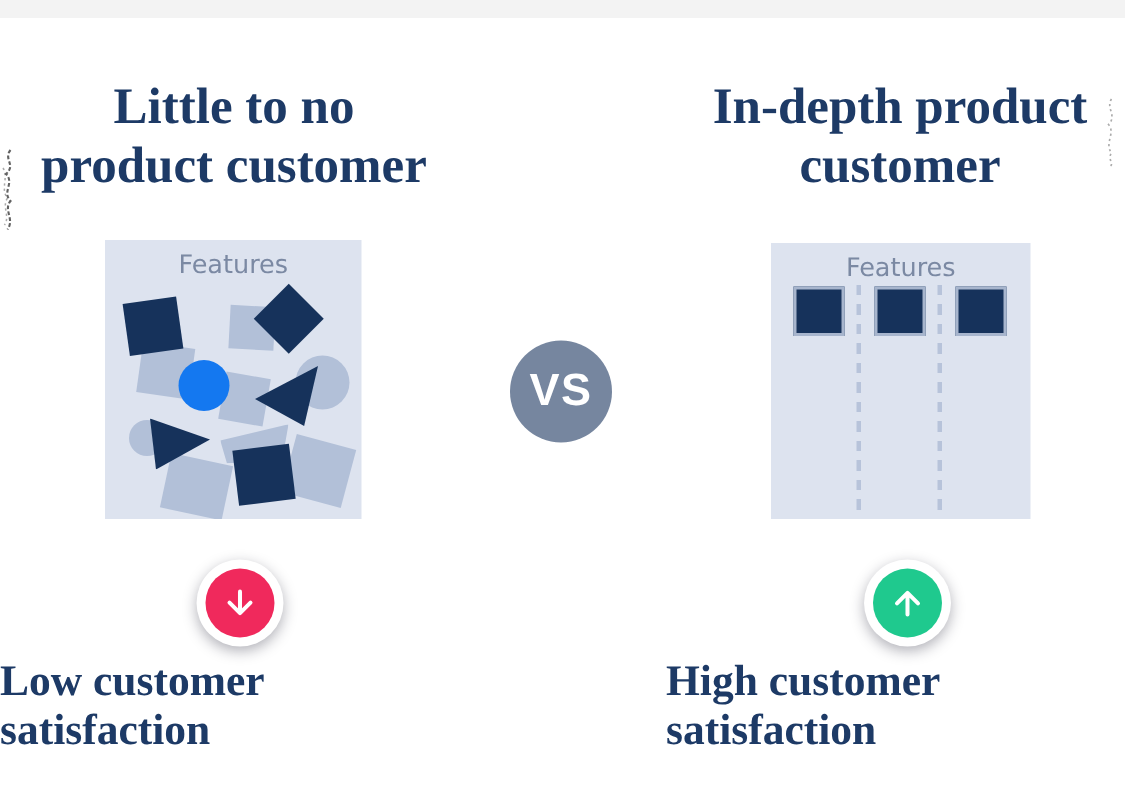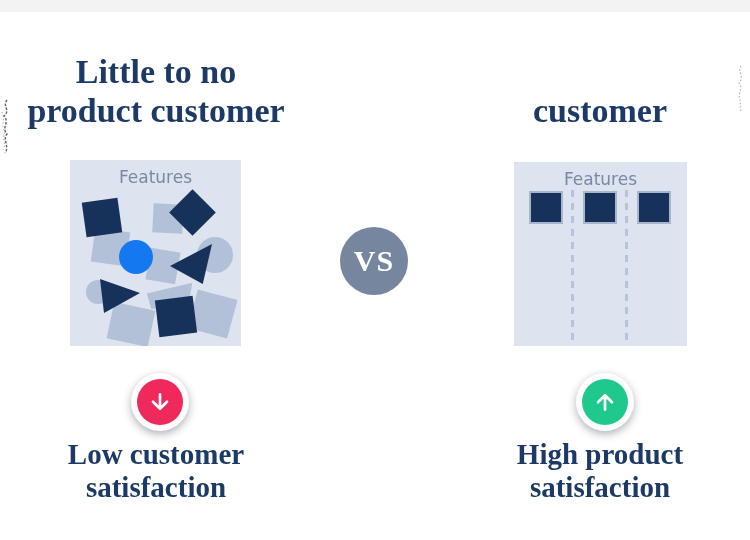--- a/index.html
+++ b/index.html
@@ -23,21 +23,21 @@
     overflow:hidden;margin:12px auto;
   }
   .title{
     position:absolute;top:40px;width:312px;text-align:center;
     font-family:"Liberation Serif","DejaVu Serif",serif;font-weight:700;
     font-size:34px;line-height:39px;color:var(--title-text);
   }
   .title-left{left:0;}
   .title-right{left:444px;}
   .caption{
-    position:absolute;top:426px;width:312px;text-align:center;
+    position:absolute;top:426px;width:312px;
     font-family:"Liberation Serif","DejaVu Serif",serif;font-weight:700;
     font-size:29px;line-height:33px;color:var(--title-text);
   }
   .caption-left{left:0;}
   .caption-right{left:444px;}
   .features-box{
     position:absolute;background:var(--box-bg);overflow:hidden;
   }
   .box-left{left:70px;top:148px;width:171px;height:186px;}
   .box-right{left:514px;top:150px;width:173px;height:184px;}
@@ -59,21 +59,21 @@
     background:var(--navy);border:2px solid var(--square-border);
   }
   .dash-line{
     position:absolute;top:28px;width:3px;height:150px;
     background:repeating-linear-gradient(to bottom,var(--dashed-line) 0 7px,transparent 7px 13px);
   }
   
   .vs-circle{
     position:absolute;left:340px;top:215px;width:68px;height:68px;border-radius:50%;
     background:var(--vs-slate);display:flex;align-items:center;justify-content:center;
-    font-family:Liberation Serif, serif;font-weight:700;
+    font-family:Liberation Sans, sans-serif;font-weight:700;
     font-size:30px;letter-spacing:1px;color:var(--white);
   }
   
   .arrow-badge{
     position:absolute;top:361px;width:58px;height:58px;border-radius:50%;
     background:var(--white);box-shadow:0 3px 9px rgba(30,30,50,.35);
     display:flex;align-items:center;justify-content:center;
   }
   .badge-left{left:131px;}
   .badge-right{left:576px;}
@@ -91,21 +91,21 @@
 <body>
 
 <div class="canvas">
 
   <div class="title title-left">
     <span>Little to no</span><br>
     <span>product customer</span>
   </div>
 
   <div class="title title-right">
-    <br>
+    <span>In-depth product</span><br>
     <span>customer</span>
   </div>
 
   <div class="features-box box-left">
     <div class="features-title">Features</div>
 
     <div class="shape lsq" style="left:23px;top:70px;width:35px;height:34px;transform:rotate(8deg);"></div>
     <div class="shape lsq" style="left:83px;top:44px;width:30px;height:29px;transform:rotate(3deg);"></div>
     <div class="shape lsq circle" style="left:127px;top:77px;width:36px;height:36px;"></div>
     <div class="shape lsq circle" style="left:16px;top:120px;width:24px;height:24px;"></div>
@@ -149,21 +149,21 @@
       </svg>
     </div>
   </div>
 
   <div class="caption caption-left">
     <span>Low customer</span><br>
     <span>satisfaction</span>
   </div>
 
   <div class="caption caption-right">
-    <span>High product</span><br>
+    <span>High customer</span><br>
     <span>satisfaction</span>
   </div>
 
   <svg class="sketch sketch-left" width="18" height="58" viewBox="0 0 18 58">
     <path d="M9 2 C4 8 13 12 6 18 C12 24 3 30 9 36 C4 42 12 48 7 55" stroke="#2d2d2d" stroke-width="1.4" fill="none" opacity="0.75" stroke-dasharray="2.5 1.5"></path>
     <path d="M4 14 C8 20 2 28 7 34 C3 40 9 46 5 52" stroke="#555555" stroke-width="1" fill="none" opacity="0.5" stroke-dasharray="1.5 2"></path>
   </svg>
   <svg class="sketch sketch-right" width="16" height="48" viewBox="0 0 16 48">
     <path d="M8 2 C4 8 12 13 6 19 C11 25 3 31 8 38 C5 42 10 45 7 47" stroke="#444444" stroke-width="1.1" fill="none" opacity="0.45" stroke-dasharray="1.5 2"></path>
   </svg>

